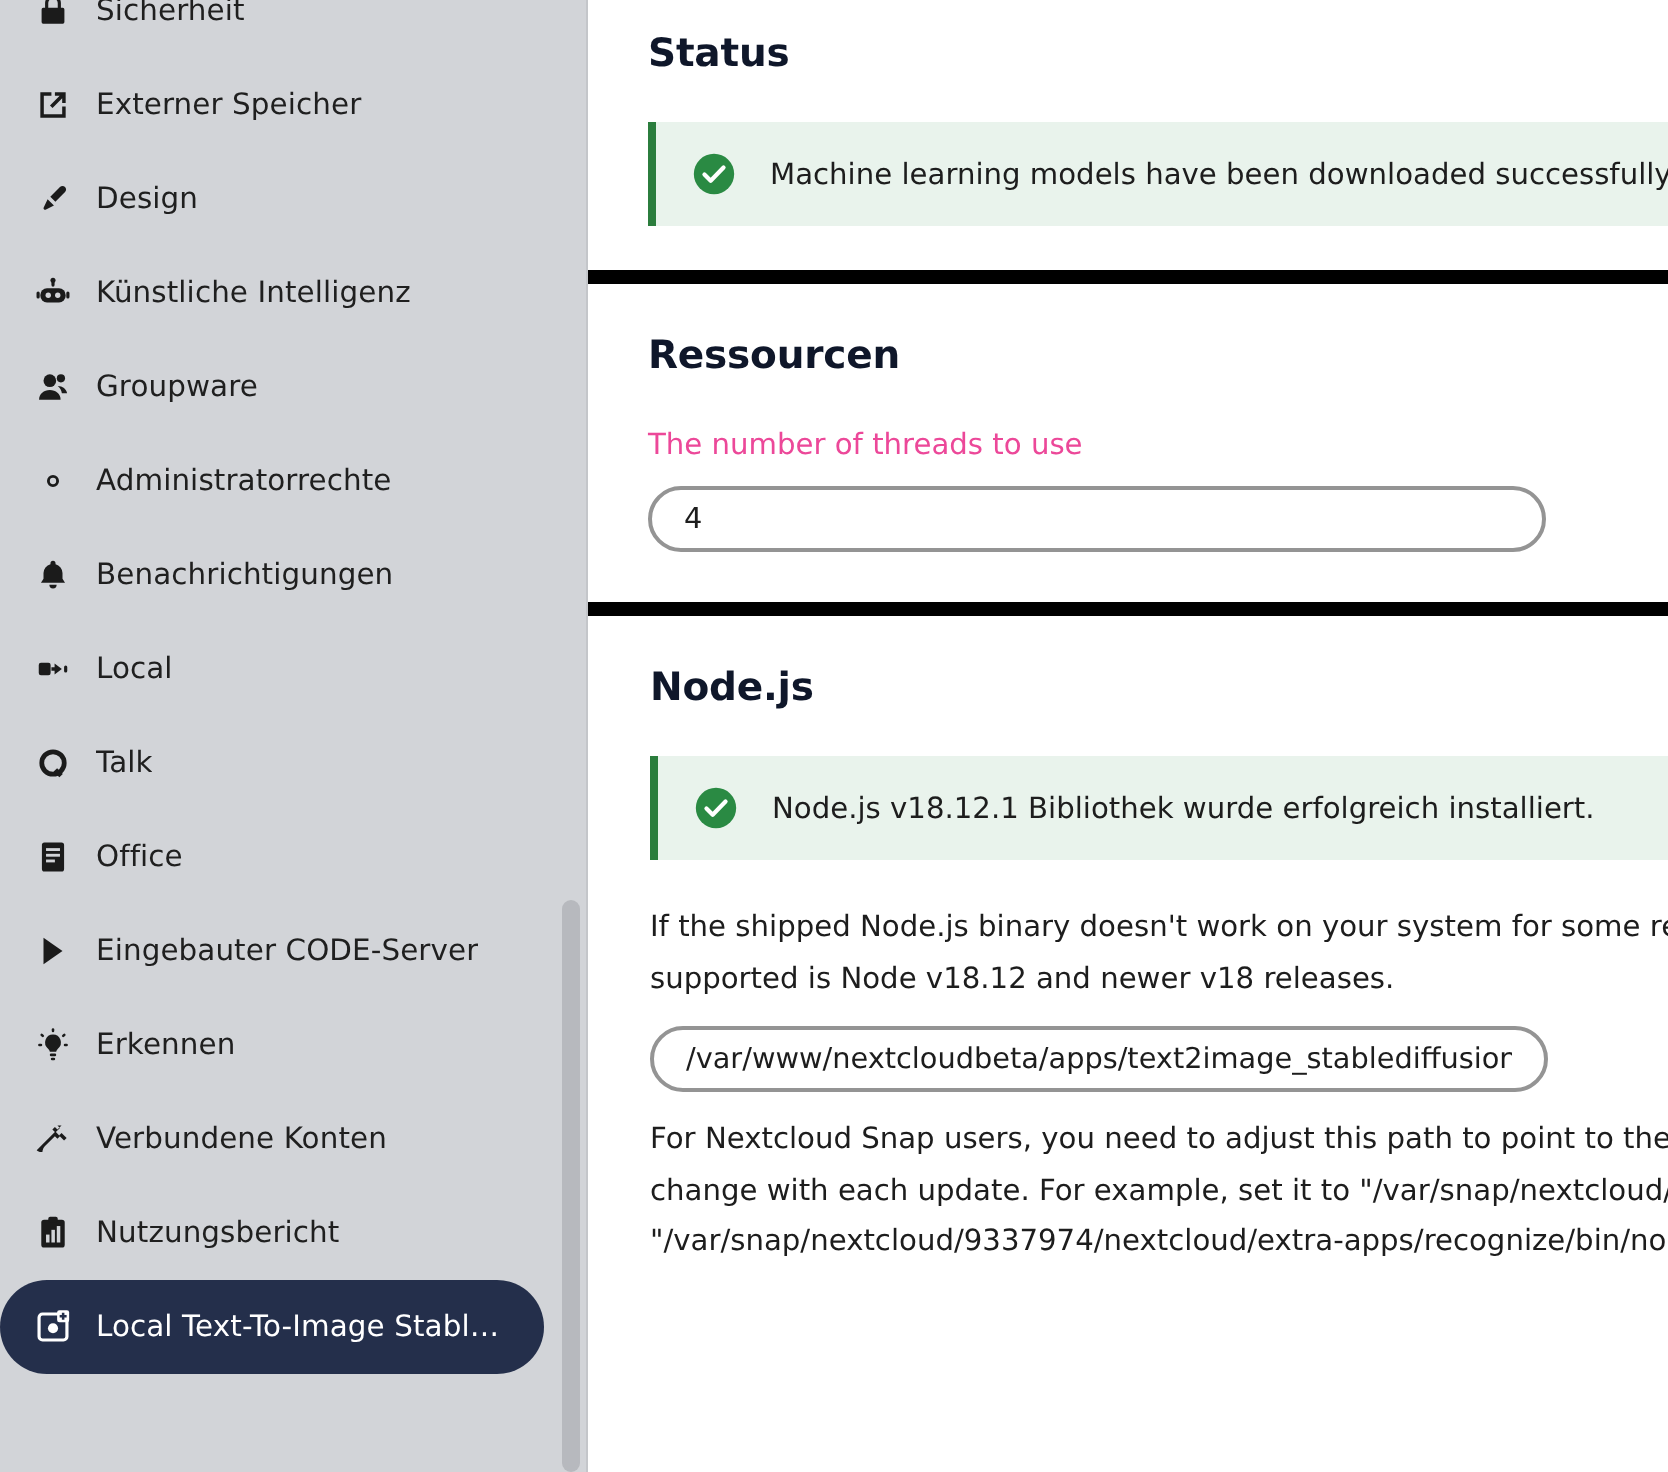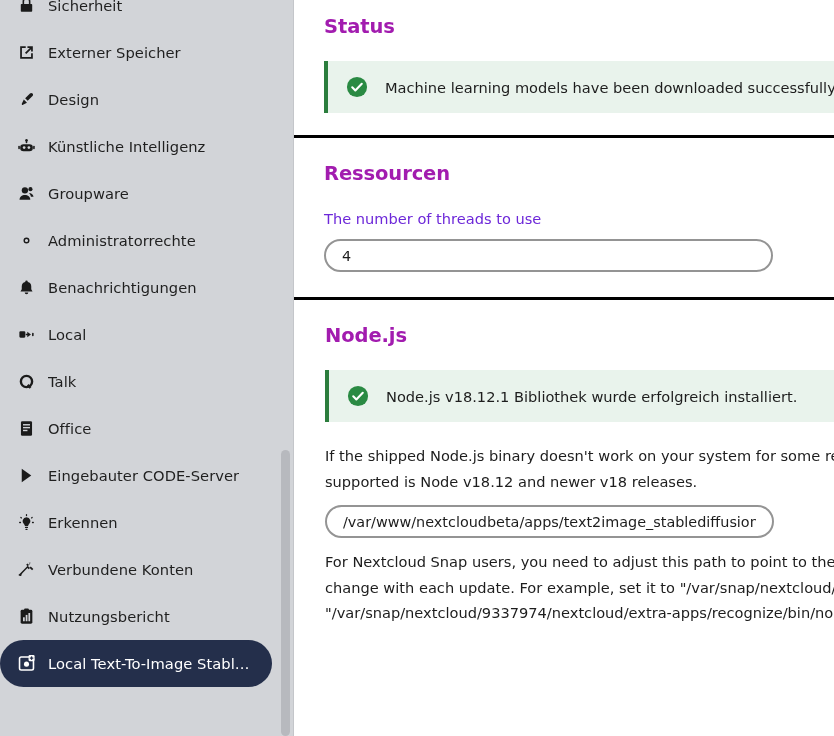--- a/index.html
+++ b/index.html
@@ -70,50 +70,50 @@
 
   
   .main {
     flex: 1 1 auto;
     background: #ffffff;
     height: 736px;
     overflow: hidden;
     position: relative;
   }
   .section { padding: 0 0 0 30px; position: relative; }
-  .section + .section { border-top: 3px solid #000000; }
+  .section + .section { border-top: 7px solid #000000; }
   .sec-status  { padding-top: 14px; padding-bottom: 22px; }
   .sec-res     { padding-top: 23px; padding-bottom: 25px; }
   .sec-node    { padding-top: 23px; padding-bottom: 25px; padding-left: 31px; }
 
   h2.sec-title {
     font-size: 19.5px;
     font-weight: bold;
-    color: #a21caf;
+    color: #0f172a;
     letter-spacing: -0.1px;
     line-height: 26px;
   }
 
   .alert {
     display: flex; align-items: center;
     background: #e9f3ec;
     border-left: 4px solid #2b7d3d;
     margin-top: 21px;
     height: 52px;
     padding-left: 18px;
     width: 1000px;
   }
   .alert .check { flex: 0 0 22px; width: 22px; height: 22px; display:block; }
   .alert .atext {
     font-size: 14.6px; color: #1d1d1d;
     margin-left: 17px; white-space: nowrap;
   }
 
   .field-label {
-    font-size: 14.6px; color: #6d28d9;
+    font-size: 14.6px; color: #ec4899;
     margin-top: 23px;
   }
   .txtinput {
     display: block;
     margin-top: 12px;
     width: 449px; height: 33px;
     border: 2px solid #949494;
     border-radius: 18px;
     background: #fff;
     padding: 0 16px;

